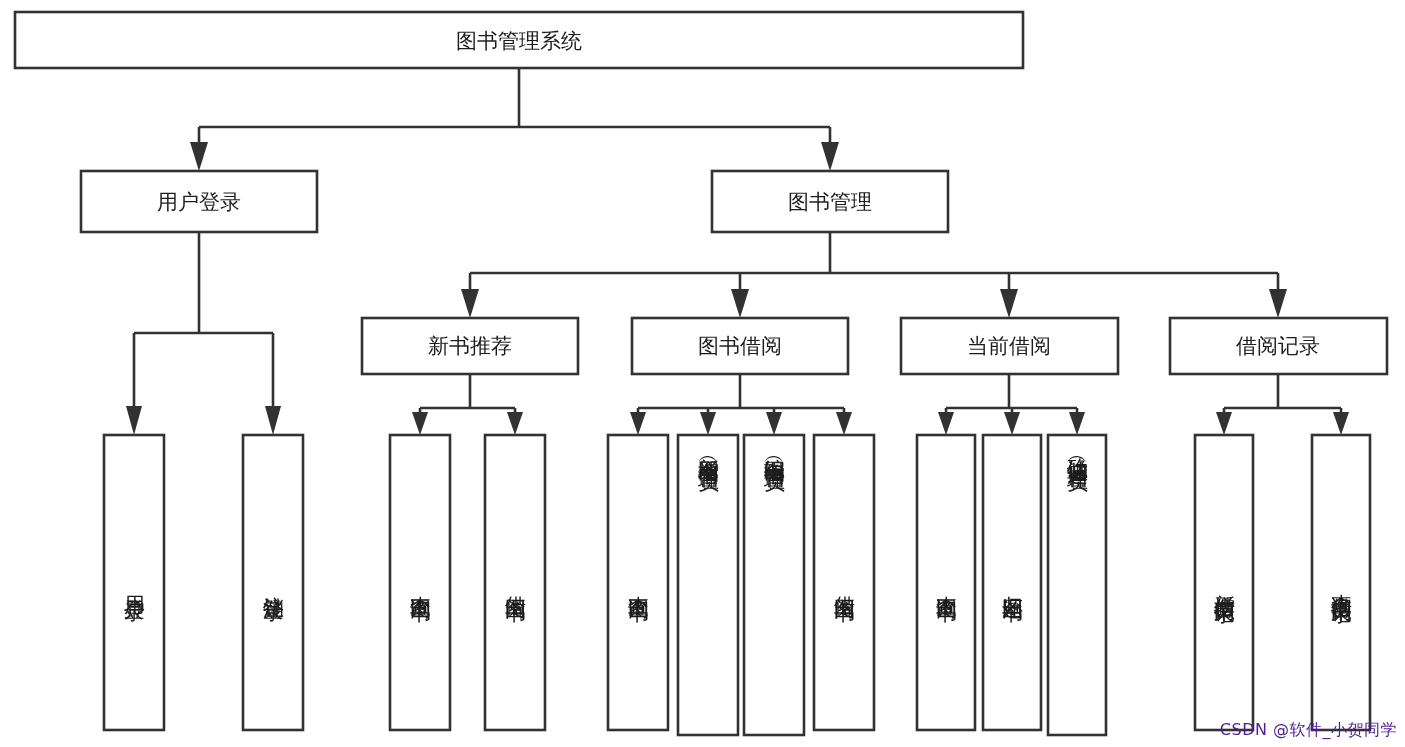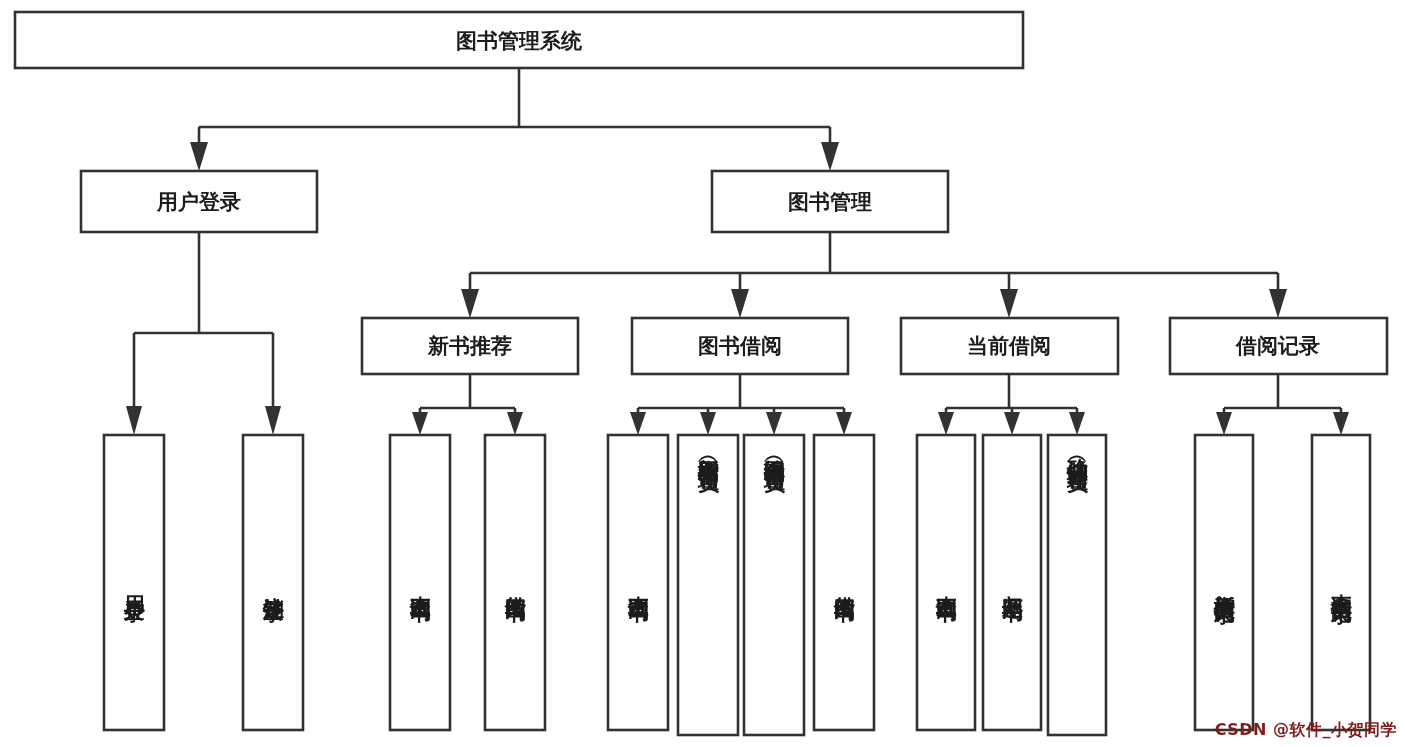--- a/index.html
+++ b/index.html
@@ -11,21 +11,20 @@
     width: 1405px;
     height: 747px;
     font-family: "DejaVu Sans", "Liberation Sans", sans-serif;
     overflow: hidden;
   }
   #diagram-root {
     position: relative;
     width: 1405px;
     height: 747px;
     background: #ffffff;
-    font-weight: bold;
   }
   svg.flow {
     position: absolute;
     left: 0;
     top: 0;
     width: 1405px;
     height: 747px;
   }
   .node-box {
     fill: #ffffff;
@@ -49,21 +48,21 @@
     fill: #1c1c1c;
     text-anchor: middle;
     dominant-baseline: middle;
   }
   .watermark {
     position: absolute;
     right: 8px;
     bottom: 6px;
     font-family: "DejaVu Sans", "Liberation Sans", sans-serif;
     font-size: 16px;
-    color: #7f1d1d;
+    color: #4c1d95;
     white-space: nowrap;
     letter-spacing: 0.5px;
   }
 </style>
 </head>
 <body>
 
 <div id="diagram-root">
 
   <svg class="flow" viewBox="0 0 1405 747">

